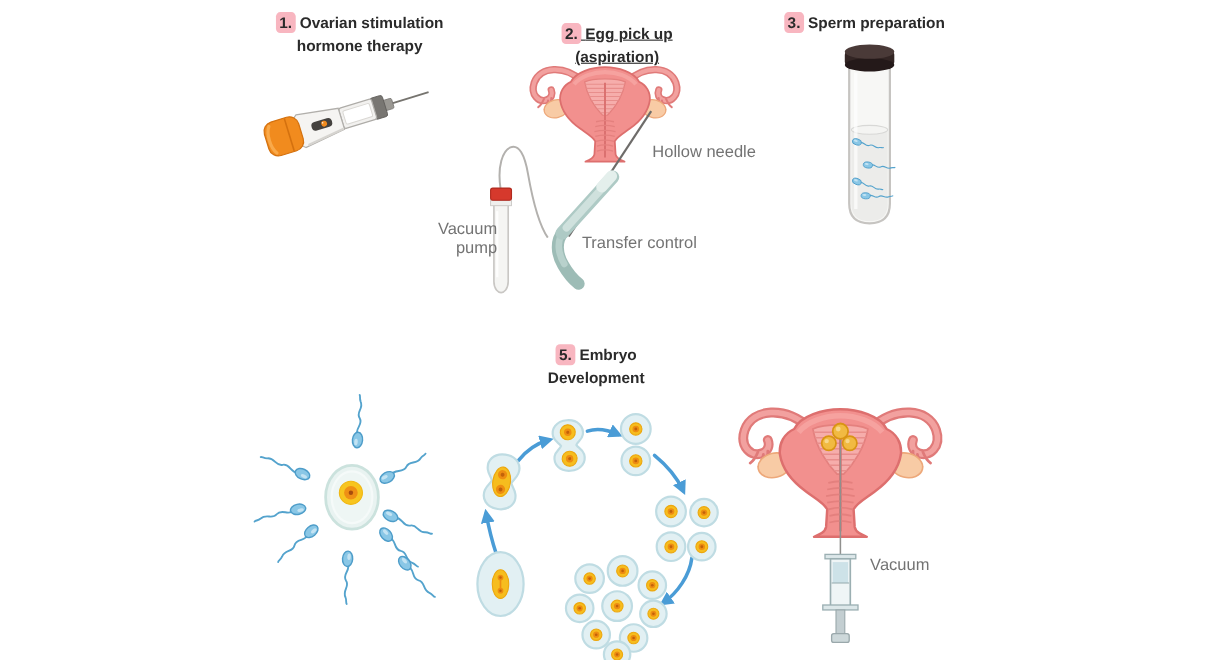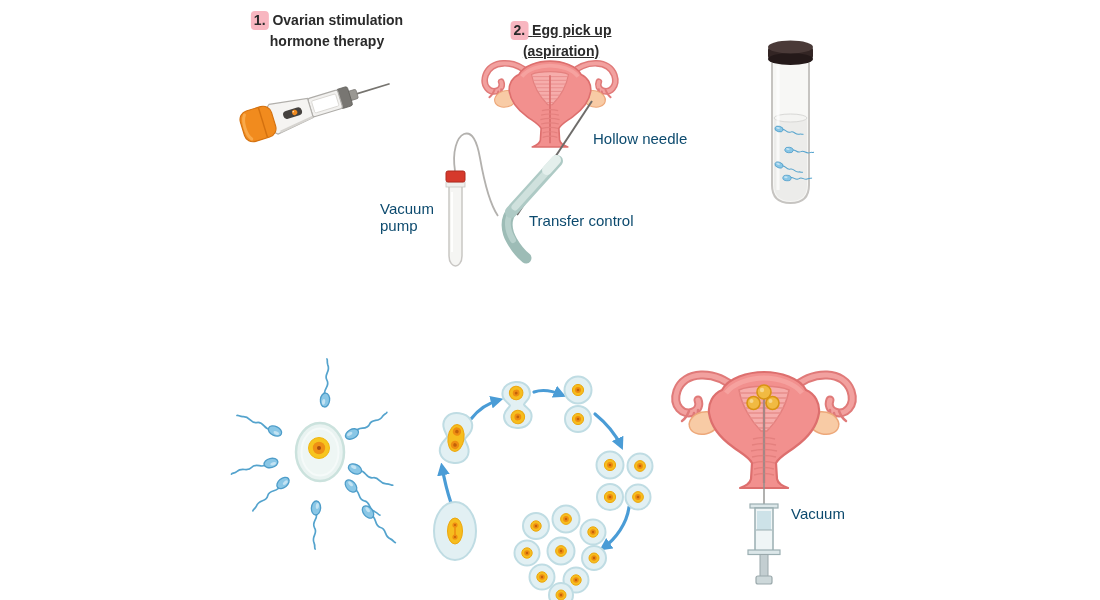--- a/index.html
+++ b/index.html
@@ -4,22 +4,22 @@
 <style>
   html,body{margin:0;padding:0;background:#ffffff;}
   body{width:1100px;height:600px;position:relative;overflow:hidden;
        font-family:"Liberation Sans",sans-serif;}
   .canvas{position:absolute;left:0;top:0;width:1100px;height:600px;background:#fff;}
   .art{position:absolute;left:0;top:0;z-index:1;}
   .heading{position:absolute;z-index:2;transform:translateX(-50%);text-align:center;
            font-size:14px;line-height:21px;font-weight:600;color:#2a2a2a;}
   .hline{white-space:nowrap;}
   .badge{background:#f8b6c0;border-radius:4px;padding:0 3px;display:inline-block;line-height:19px;}
-  .lbl{position:absolute;z-index:2;font-size:15px;line-height:17px;color:#0c4a6e;white-space:nowrap;}
-  .vac{transform:translateX(-50%);text-align:left;width:72px;white-space:normal;}
+  .lbl{position:absolute;z-index:2;font-size:15px;line-height:17px;color:#737373;white-space:nowrap;}
+  .vac{transform:translateX(-50%);text-align:right;width:72px;white-space:normal;}
   
   .cell{fill:#e2f0f3;stroke:#bfdce3;stroke-width:2;}
   .nuc{fill:#f6bd1e;stroke:#eda70e;stroke-width:1;}
   .nucring{fill:#ee8d11;}
   .nucdot{fill:#c2620a;}
   .arr{stroke:#4a9cd6;stroke-width:3.2;fill:none;stroke-linecap:round;marker-end:url(#ah);}
 </style>
 </head>
 <body>
 
@@ -275,19 +275,26 @@
   </svg>
 
   <div class="heading" style="left:327px;top:10px;">
     <div class="hline"><span class="badge">1.</span> <span>Ovarian stimulation</span></div>
     <div class="hline">hormone therapy</div>
   </div>
   <div class="heading" style="left:561px;top:20px;text-decoration:underline;">
     <div class="hline"><span class="badge">2.</span> <span>Egg pick up</span></div>
     <div class="hline">(aspiration)</div>
   </div>
+  <div class="heading" style="left:786px;top:10px;">
+    <div class="hline"><span class="badge">3.</span> <span>Sperm preparation</span></div>
+  </div>
+  <div class="heading" style="left:542px;top:312px;">
+    <div class="hline"><span class="badge">5.</span> <span>Embryo</span></div>
+    <div class="hline">Development</div>
+  </div>
 
   <div class="lbl" style="left:593px;top:130px;">Hollow needle</div>
   <div class="lbl" style="left:529px;top:212px;">Transfer control</div>
   <div class="lbl vac" style="left:416px;top:200px;">Vacuum pump</div>
   <div class="lbl" style="left:791px;top:505px;">Vacuum</div>
 
 </div>
 
 </body></html>

